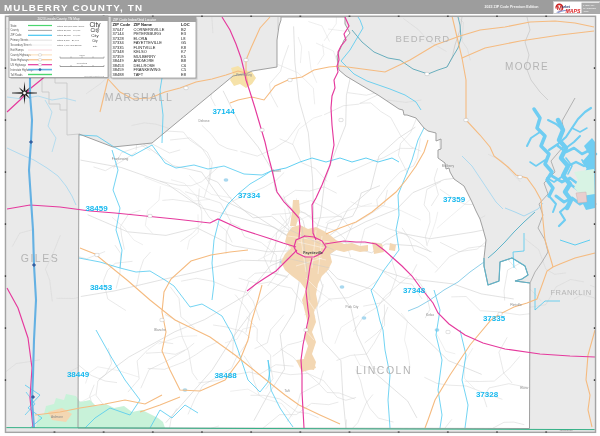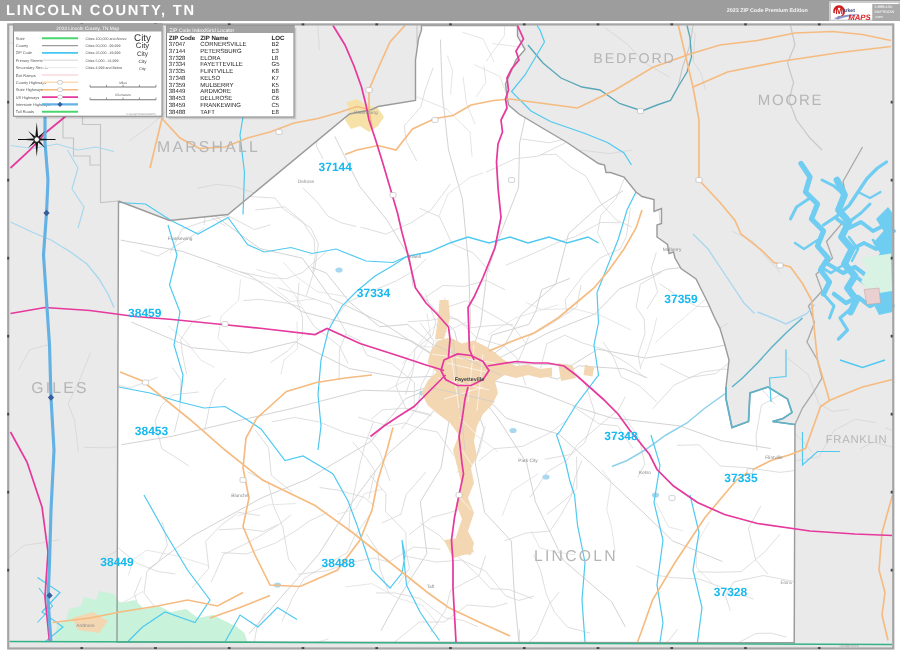--- a/index.html
+++ b/index.html
@@ -511,21 +511,21 @@
 <text x="133.5" y="66.7" font-size="4.0" fill="#222222" font-weight="normal" text-anchor="start" font-family="Liberation Sans, sans-serif">DELLROSE</text>
 <text x="181" y="66.7" font-size="4.0" fill="#222222" font-weight="normal" text-anchor="start" font-family="Liberation Sans, sans-serif">C6</text>
 <text x="112.5" y="71.2" font-size="4.0" fill="#222222" font-weight="normal" text-anchor="start" font-family="Liberation Sans, sans-serif">38459</text>
 <text x="133.5" y="71.2" font-size="4.0" fill="#222222" font-weight="normal" text-anchor="start" font-family="Liberation Sans, sans-serif">FRANKEWING</text>
 <text x="181" y="71.2" font-size="4.0" fill="#222222" font-weight="normal" text-anchor="start" font-family="Liberation Sans, sans-serif">C5</text>
 <text x="112.5" y="75.7" font-size="4.0" fill="#222222" font-weight="normal" text-anchor="start" font-family="Liberation Sans, sans-serif">38488</text>
 <text x="133.5" y="75.7" font-size="4.0" fill="#222222" font-weight="normal" text-anchor="start" font-family="Liberation Sans, sans-serif">TAFT</text>
 <text x="181" y="75.7" font-size="4.0" fill="#222222" font-weight="normal" text-anchor="start" font-family="Liberation Sans, sans-serif">E8</text>
 </svg>
 <div id="hdr">
-  <div class="t1">LINCOLN COUNTY, TN</div>
+  <div class="t1">MULBERRY COUNTY, TN</div>
   <div class="t2">2023 ZIP Code Premium Edition</div>
 </div>
 <div id="logo">
   <svg width="47" height="12.5" viewBox="0 0 47 12.5">
     <path d="M1.5,6.5 A4,4 0 1 1 5,9.5 L4.2,8.6 A2.8,2.8 0 1 0 2.6,6.8 Z" fill="#cc2222"></path>
     <text x="2.8" y="7.6" font-size="6.2" font-weight="bold" fill="#cc2222" font-family="Liberation Serif,serif">M</text>
     <text x="7.8" y="5.8" font-size="3.4" font-weight="bold" fill="#334477" font-family="Liberation Serif,serif">arket</text>
     <path d="M2,10.2 Q9,7.2 19.5,7.6 Q10,8.8 4.5,11 Z" fill="#8894cc"></path>
     <text x="11.5" y="11" font-size="5.2" font-weight="bold" font-style="italic" fill="#dd2222" font-family="Liberation Sans,sans-serif">MAPS</text>
     <rect x="27.5" y="0.7" width="18.5" height="11.3" fill="#aaaaaa"></rect>

